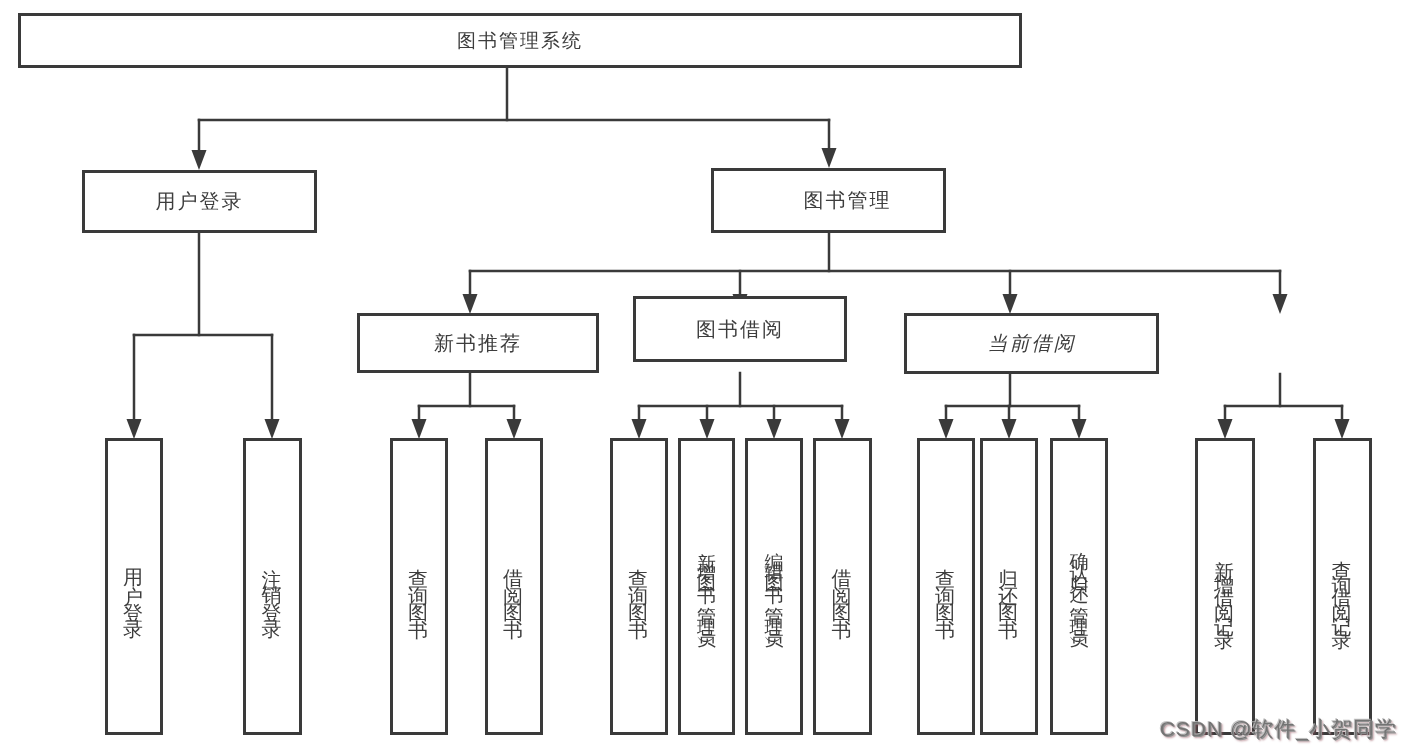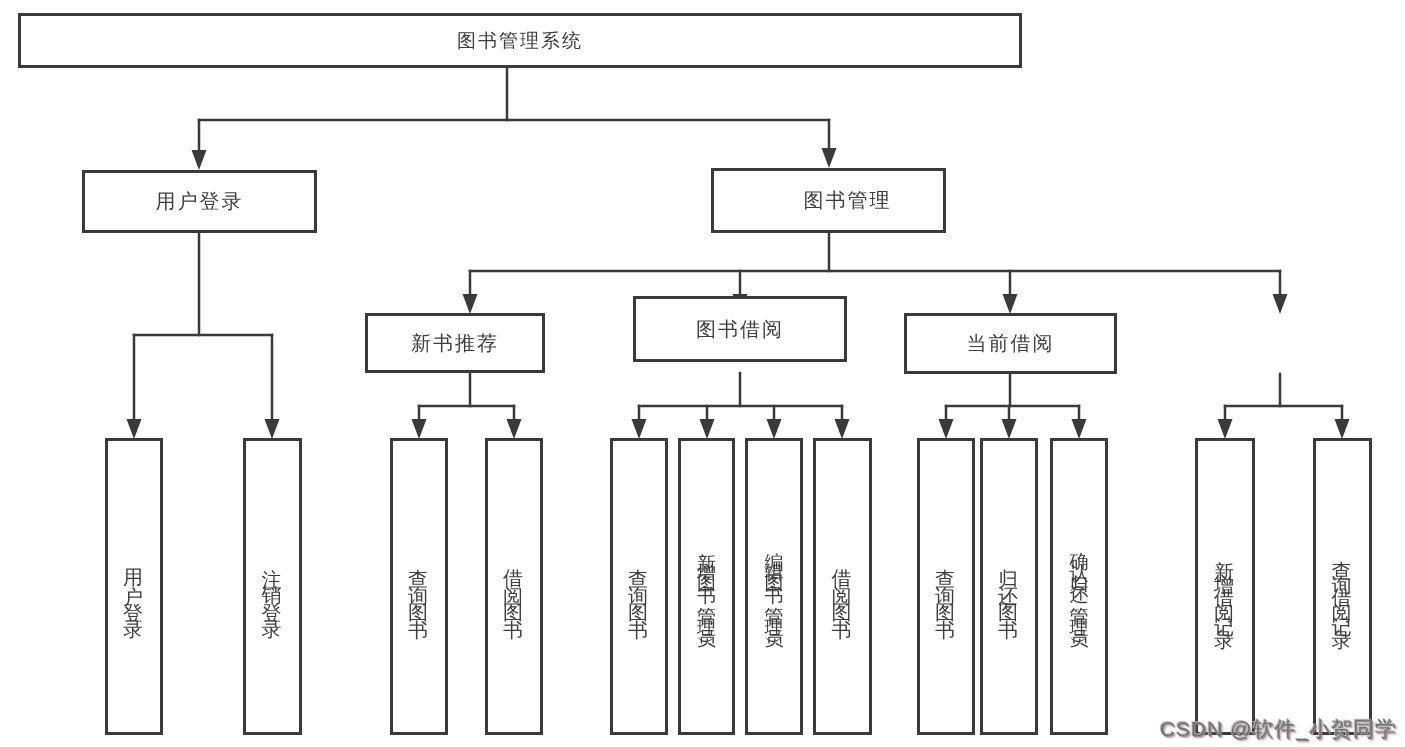--- a/index.html
+++ b/index.html
@@ -112,27 +112,27 @@
     <span class="root-label">图书管理系统</span>
   </div>
 
   <div class="box" style="left:82px;top:170px;width:235px;height:63px;">
     <span class="hlabel">用户登录</span>
   </div>
   <div class="box" style="left:711px;top:168px;width:235px;height:65px;padding-left:38px;">
     <span class="hlabel">图书管理</span>
   </div>
 
-  <div class="box" style="left:365px;top:313px;width:180px;height:60px;text-align:center;">
+  <div class="box" style="left:357px;top:313px;width:242px;height:60px;text-align:center;">
     <span class="hlabel">新书推荐</span>
   </div>
   <div class="box" style="left:633px;top:296px;width:214px;height:66px;">
     <span class="hlabel">图书借阅</span>
   </div>
-  <div class="box" style="left:904px;top:313px;width:213px;height:61px;">
+  <div class="box" style="left:904px;top:313px;width:255px;height:61px;font-style:italic;">
     <span class="hlabel">当前借阅</span>
   </div>
 
   <div class="box" style="left:105px;top:438px;width:58px;height:297px;">
     <span class="vtext v4">用户登录</span>
   </div>
   <div class="box" style="left:243px;top:438px;width:59px;height:297px;">
     <span class="vtext v4">注销登录</span>
   </div>
 

